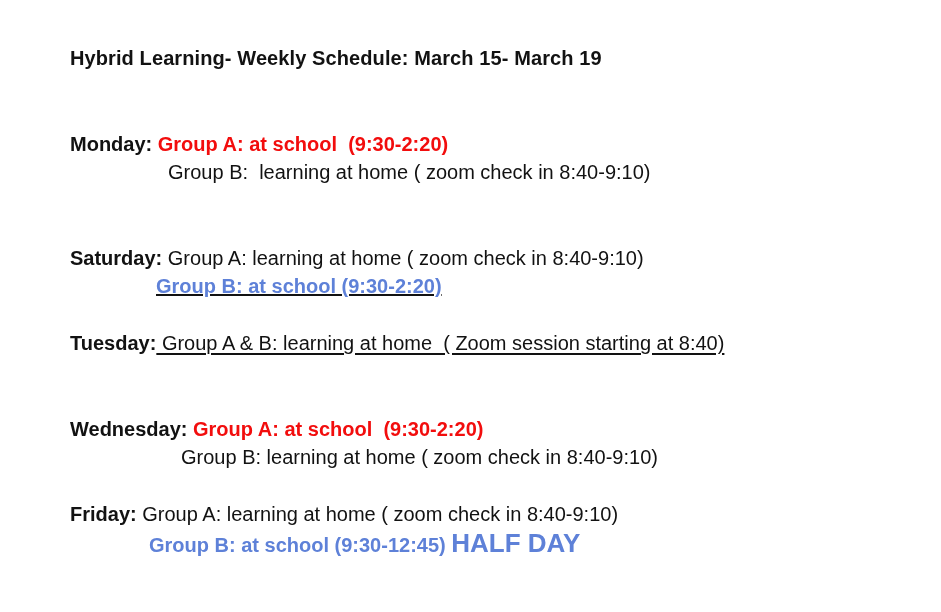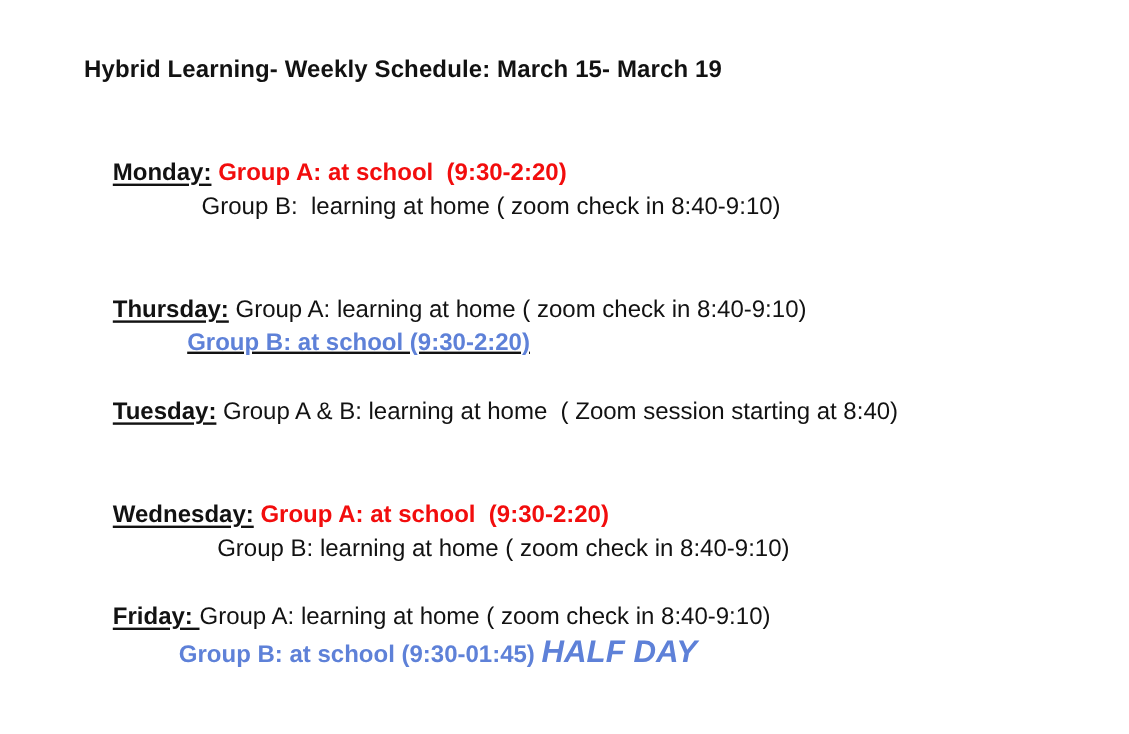--- a/index.html
+++ b/index.html
@@ -26,43 +26,41 @@
     font-size: 20px;
     white-space: pre;
     color: var(--text);
   }
   .title-text {
     font-weight: bold;
     letter-spacing: 0.1px;
   }
   .day {
     font-weight: bold;
-    text-decoration: underline;
     text-decoration-thickness: 2px;
     text-underline-offset: 3px;
-    margin-left: 24px;
   }
   .red {
     color: var(--red);
     font-weight: bold;
   }
   .blue {
     color: var(--blue);
     font-weight: bold;
   }
   .u {
+    text-decoration: underline;
     text-decoration-thickness: 1.5px;
     text-underline-offset: 3px;
   }
   .half-day {
     font-size: 26px;
     line-height: 28.5px;
     font-weight: bold;
     color: var(--blue);
-    font-style: italic;
   }
   .ind-monday   { padding-left: 98px; }
   .ind-tuesday  { padding-left: 86px; text-decoration: underline; }
   .ind-thursday { padding-left: 111px; }
   .ind-friday   { padding-left: 79px; }
 </style>
 </head>
 <body>
 
 <div class="doc">
@@ -71,31 +69,31 @@
 
   <div class="line"></div>
   <div class="line"></div>
 
   <div class="line"><span class="day">Monday:</span><span class="red"> Group A: at school  (9:30-2:20)</span></div>
   <div class="line ind-monday"><span>Group B:  learning at home ( zoom check in 8:40-9:10)</span></div>
 
   <div class="line"></div>
   <div class="line"></div>
 
-  <div class="line"><span class="day">Thursday:</span><span> Group A: learning at home ( zoom check in 8:40-9:10)</span></div>
+  <div class="line"><span class="day">Saturday:</span><span> Group A: learning at home ( zoom check in 8:40-9:10)</span></div>
   <div class="line ind-tuesday"><span class="blue">Group B: at school (9:30-2:20)</span></div>
 
   <div class="line"></div>
 
   <div class="line"><span class="day">Tuesday:</span><span class="u"> Group A &amp; B: learning at home  ( Zoom session starting at 8:40)</span></div>
 
   <div class="line"></div>
   <div class="line"></div>
 
   <div class="line"><span class="day">Wednesday:</span><span class="red"> Group A: at school  (9:30-2:20)</span></div>
   <div class="line ind-thursday"><span>Group B: learning at home ( zoom check in 8:40-9:10)</span></div>
 
   <div class="line"></div>
 
   <div class="line"><span class="day">Friday: </span><span>Group A: learning at home ( zoom check in 8:40-9:10)</span></div>
-  <div class="line ind-friday"><span class="blue">Group B: at school (9:30-01:45) </span><span class="half-day">HALF DAY</span></div>
+  <div class="line ind-friday"><span class="blue">Group B: at school (9:30-12:45) </span><span class="half-day">HALF DAY</span></div>
 
 </div>
 
 </body></html>

